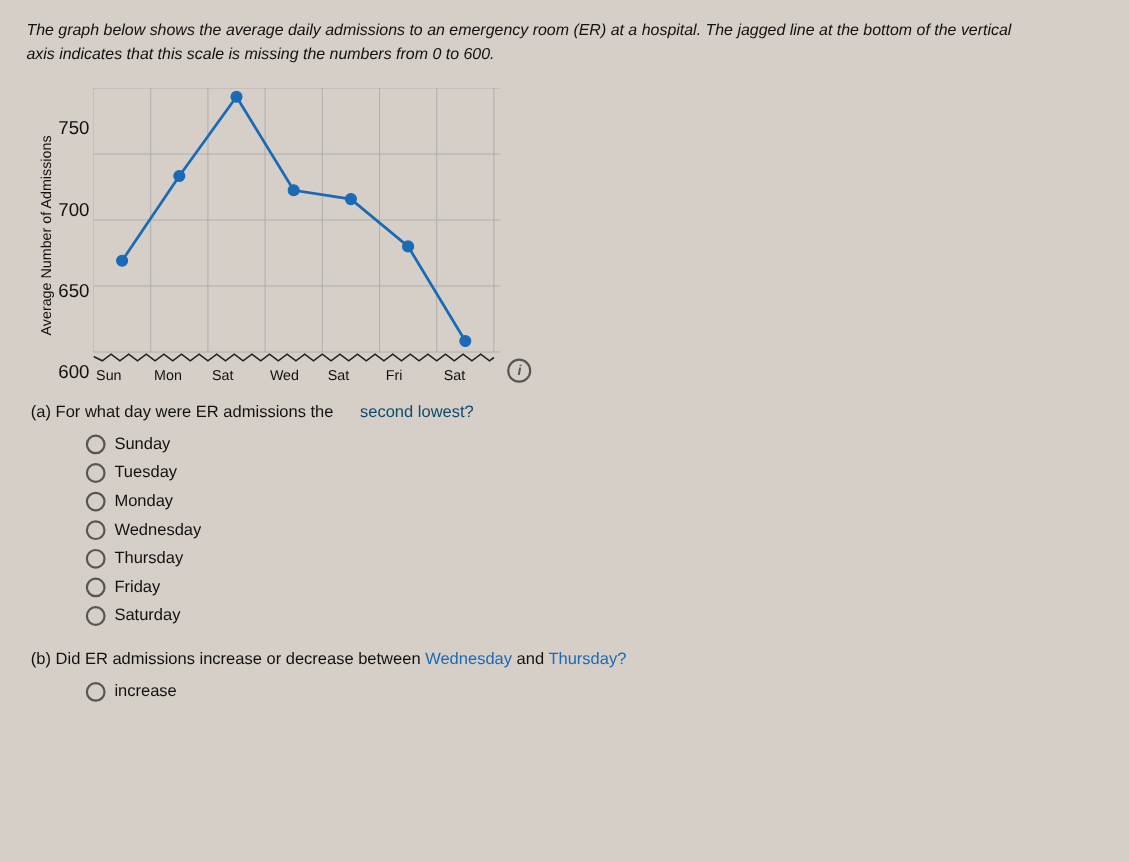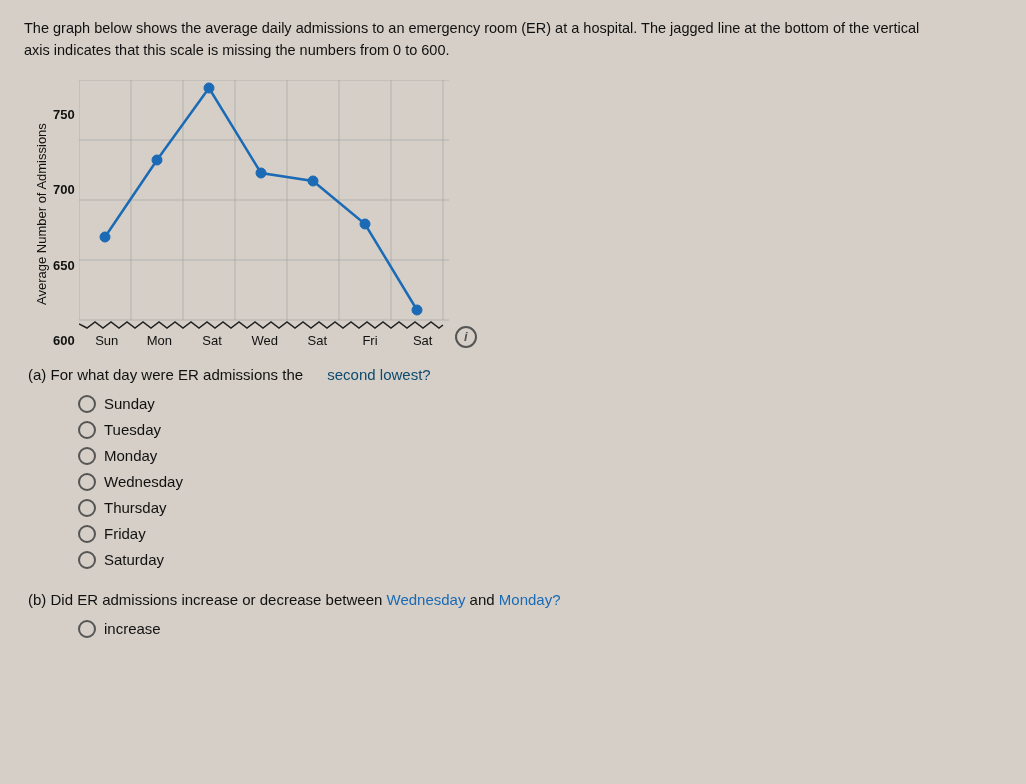--- a/index.html
+++ b/index.html
@@ -12,20 +12,21 @@
       padding: 18px 24px;
       min-height: 784px;
       width: 1026px;
     }
 
     .description {
       font-size: 14.5px;
       line-height: 1.5;
       margin-bottom: 18px;
       max-width: 900px;
+      font-style: italic;
     }
 
     .chart-area {
       display: flex;
       align-items: flex-start;
       margin-bottom: 18px;
       margin-left: 10px;
     }
 
     .y-axis-label {
@@ -58,23 +59,22 @@
     .y-ticks {
       display: flex;
       flex-direction: column;
       justify-content: space-between;
       height: 240px;
       margin-right: 4px;
       text-align: right;
     }
 
     .y-tick {
-      font-size: 13px;
+      font-size: 17px;
       line-height: 1;
-      font-weight: bold;
     }
 
     .graph-svg-wrapper {
       position: relative;
     }
 
     svg.chart {
       display: block;
     }
 
@@ -82,21 +82,20 @@
       display: flex;
       justify-content: space-between;
       padding-left: 2px;
       padding-right: 0px;
       font-size: 13px;
       margin-top: 3px;
     }
 
     .x-label {
       width: 52px;
-      text-align: center;
     }
 
     .info-icon {
       display: inline-flex;
       align-items: center;
       justify-content: center;
       width: 22px;
       height: 22px;
       border-radius: 50%;
       border: 2px solid #555;
@@ -251,21 +250,21 @@
       </li>
       <li>
         <div class="radio-circle"></div>
         <span>Saturday</span>
       </li>
     </ul>
 </div>
 
 <div class="question-block">
   <p class="question-label">
-    <span>(b)  Did ER admissions increase or decrease between </span><span class="highlight-blue">Wednesday</span><span> and </span><span class="highlight-blue">Monday?</span>
+    <span>(b)  Did ER admissions increase or decrease between </span><span class="highlight-blue">Wednesday</span><span> and </span><span class="highlight-blue">Thursday?</span>
   </p>
   <ul class="options-list">
 
   <li>
         <div class="radio-circle"></div>
         <span>increase</span>
       </li>
     </ul>
 </div>
 

